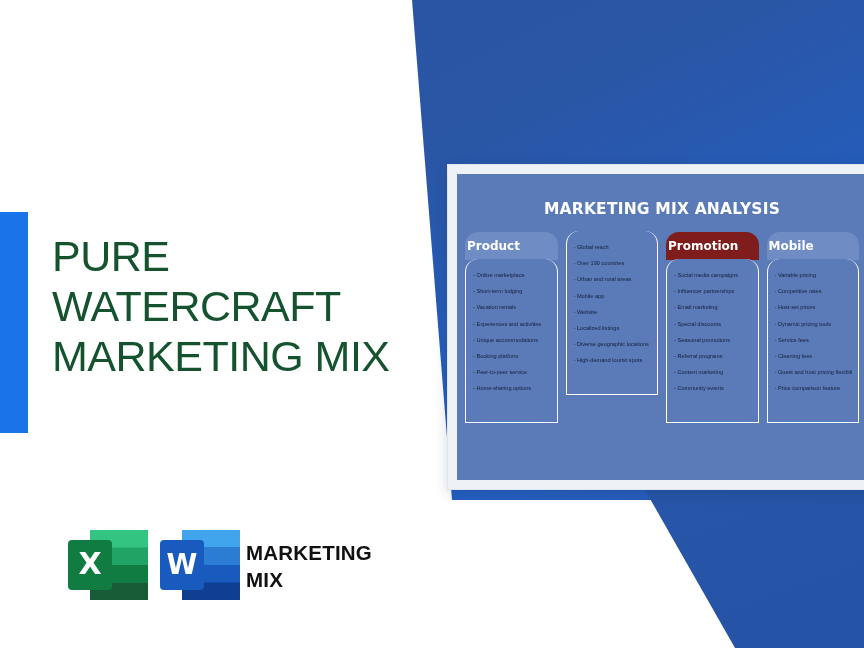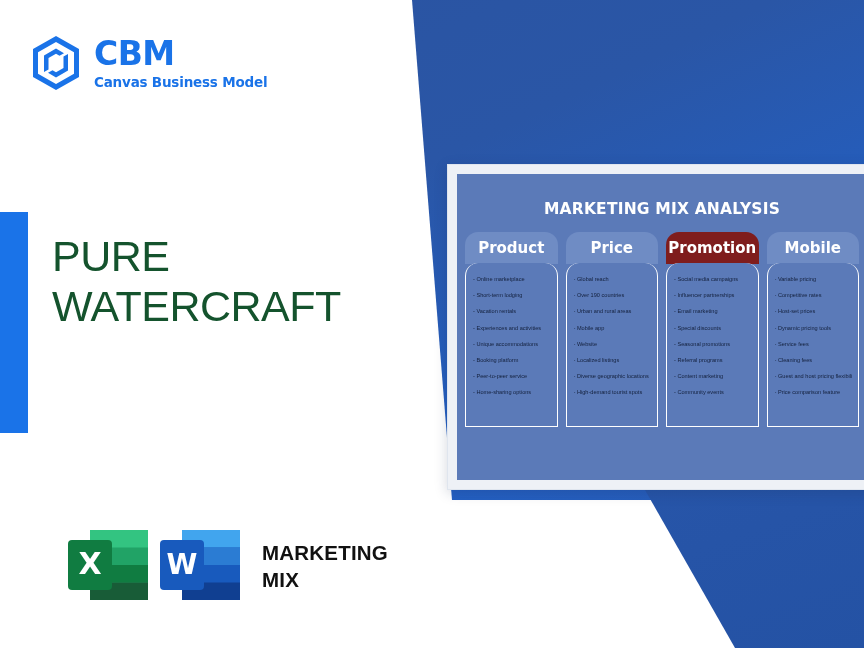--- a/index.html
+++ b/index.html
@@ -93,21 +93,20 @@
   .filerow {
     position: absolute;
     left: 62px;
     top: 518px;
     display: flex;
     align-items: center;
     gap: 0px;
   }
   .xls-icon, .doc-icon { position: relative; }
   .filerow-label {
-    margin-left: 16px;
     font-size: 20.5px;
     font-weight: bold;
     line-height: 1.32;
     color: #111111;
     letter-spacing: 0.2px;
   }
 
   
   .card {
     position: absolute;
@@ -144,24 +143,24 @@
     box-sizing: border-box;
   }
   .col {
     flex: 1 1 0;
     min-width: 0;
   }
   .col-head {
     background: #6f8cc4;
     border-top-left-radius: 13px;
     border-top-right-radius: 13px;
-    text-align: center;
+    text-align: left;
     color: #ffffff;
     font-weight: bold;
-    font-size: 15px;
+    font-size: 12px;
     padding: 7px 2px 7px 2px;
     font-family: "DejaVu Sans", sans-serif;
   }
   .col.accent .col-head { background: #7f1d1d; }
   .col-body {
     background: #5b7ab8;
     border: 1.3px solid #ffffff;
     border-top: none;
     border-top-left-radius: 13px;
     border-top-right-radius: 13px;
@@ -183,40 +182,25 @@
 </style>
 </head>
 <body>
 
 <div class="stage">
 
   <div class="bg-top"></div>
   <div class="bg-bottom"></div>
   <div class="accent-bar"></div>
 
-  <div class="logo">
-    <span>
-      <svg class="logo-mark" viewBox="0 0 52 56" xmlns="http://www.w3.org/2000/svg">
-        <g fill="#1a73e8">
-          <path d="M26 1 L49 14 L49 42 L26 55 L3 42 L3 14 Z
-                   M26 7 L8 17.2 L8 38.8 L26 49 L44 38.8 L44 17.2 Z" fill-rule="evenodd"></path>
-          <path d="M14 20.5 L26 13.5 L34 18.2 L29.5 20.8 L26 18.8 L18.5 23.1 L18.5 34.5 L14 37.1 Z"></path>
-          <path d="M38 35.5 L26 42.5 L18 37.8 L22.5 35.2 L26 37.2 L33.5 32.9 L33.5 21.5 L38 18.9 Z"></path>
-        </g>
-      </svg>
-    </span>
-    <div class="logo-text">
-      <div class="logo-title">CBM</div>
-      <div class="logo-sub">Canvas Business Model</div>
-    </div>
-  </div>
 
   <div class="headline">
     <div>PURE</div>
     <div>WATERCRAFT</div>
+    <div>MARKETING MIX</div>
   </div>
 
   <div class="filerow">
     <span class="xls-icon">
       <svg width="92" height="92" viewBox="0 0 92 92" xmlns="http://www.w3.org/2000/svg">
         <rect x="28" y="12" width="58" height="70" fill="#21a366"></rect>
         <rect x="28" y="12" width="58" height="17.5" fill="#33c481"></rect>
         <rect x="28" y="47" width="58" height="17.5" fill="#107c41"></rect>
         <rect x="28" y="64.5" width="58" height="17.5" fill="#185c37"></rect>
         <rect x="6" y="22" width="44" height="50" rx="4" fill="#107c41"></rect>
@@ -255,21 +239,20 @@
               <li>Experiences and activities</li>
               <li>Unique accommodations</li>
               <li>Booking platform</li>
               <li>Peer-to-peer service</li>
               <li>Home-sharing options</li>
             </ul>
           </div>
         </div>
 
         <div class="col">
-          <div class="col-head">Price</div>
           <div class="col-body">
             <ul>
               <li>Global reach</li>
               <li>Over 190 countries</li>
               <li>Urban and rural areas</li>
               <li>Mobile app</li>
               <li>Website</li>
               <li>Localized listings</li>
               <li>Diverse geographic locations</li>
               <li>High-demand tourist spots</li>

